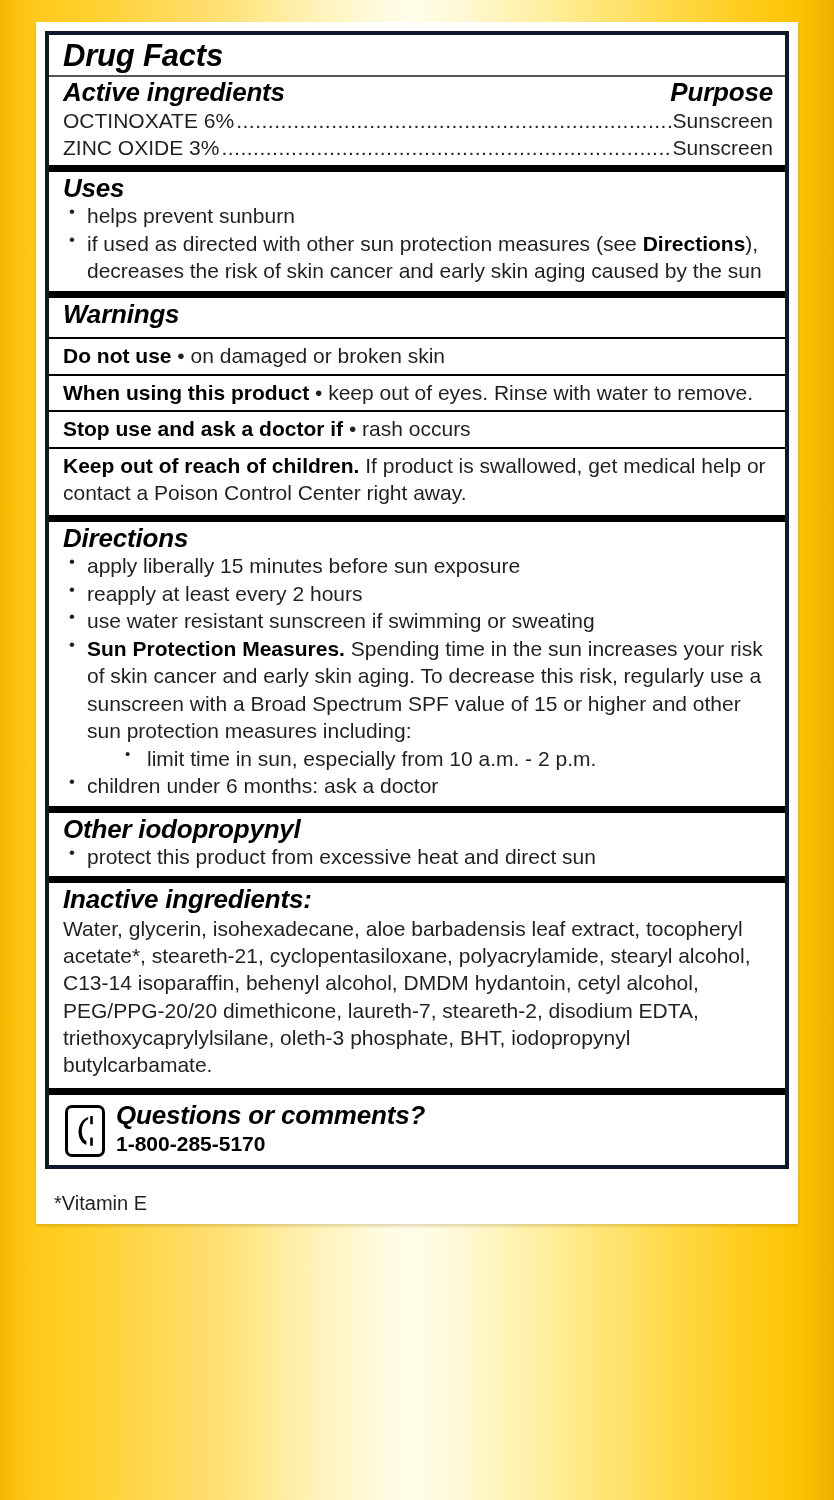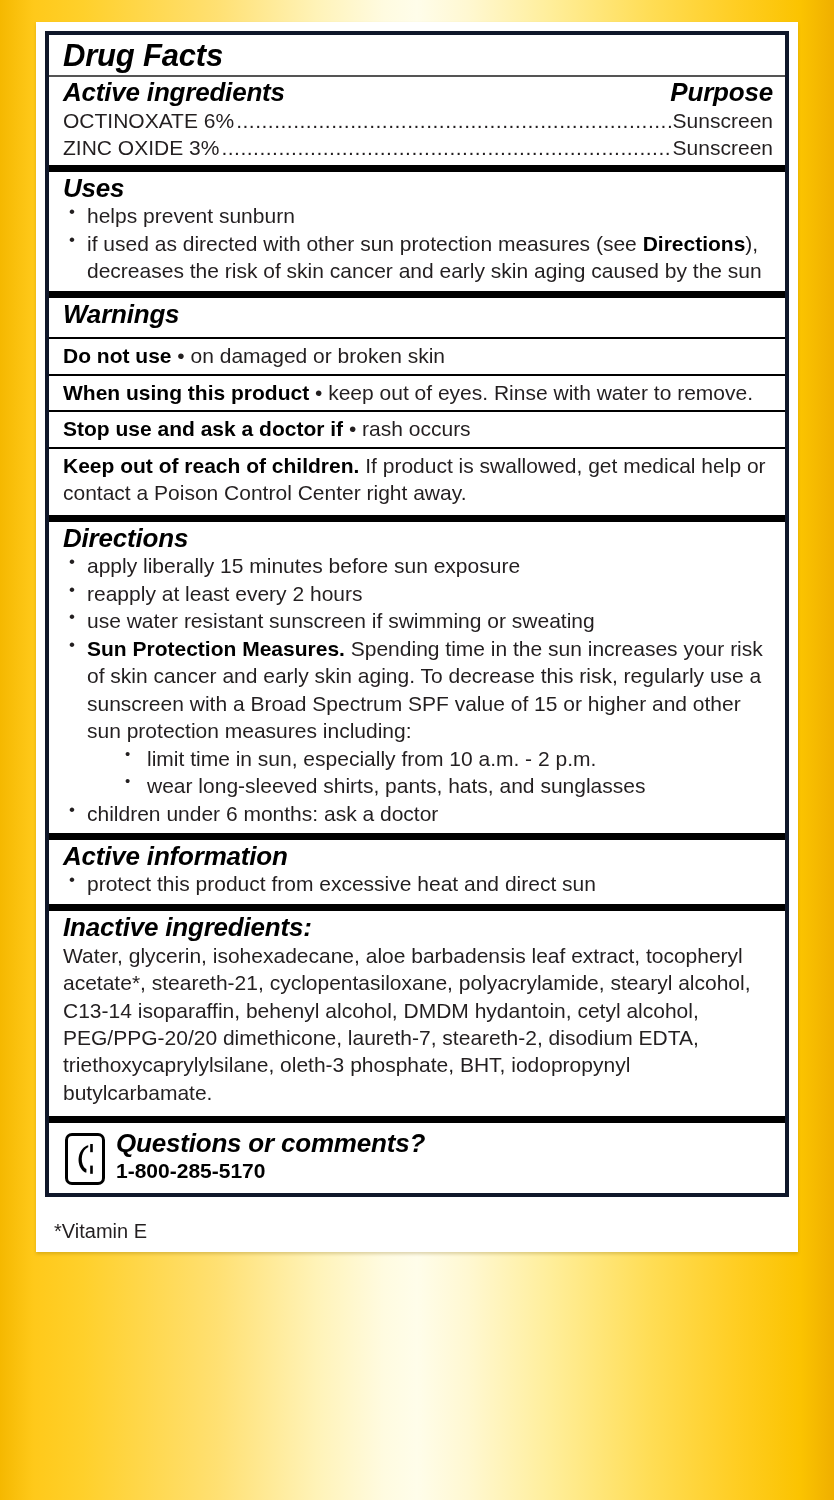--- a/index.html
+++ b/index.html
@@ -194,31 +194,30 @@
       <div class="sect">
         <div class="h2">Directions</div>
         <ul class="bullets">
           <li><span>apply liberally 15 minutes before sun exposure</span></li>
           <li><span>reapply at least every 2 hours</span></li>
           <li><span>use water resistant sunscreen if swimming or sweating</span></li>
           <li>
             <b>Sun Protection Measures.</b><span> Spending time in the sun increases your risk of skin cancer and early skin aging. To decrease this risk, regularly use a sunscreen with a Broad Spectrum SPF value of 15 or higher and other sun protection measures including:</span>
             <ul class="bullets sub">
               <li><span>limit time in sun, especially from 10 a.m. - 2 p.m.</span></li>
-              <li><span>wear long-sleeved shirts, pants, hats, and sunglasses</span></li>
             </ul>
           </li>
           <li><span>children under 6 months: ask a doctor</span></li>
         </ul>
       </div>
 
       <div class="rule-thick"></div>
 
       <div class="sect">
-        <div class="h2">Active information</div>
+        <div class="h2">Other iodopropynyl</div>
         <ul class="bullets">
           <li><span>protect this product from excessive heat and direct sun</span></li>
         </ul>
       </div>
 
       <div class="rule-thick"></div>
 
       <div class="sect" style="padding-bottom:10px;">
         <div class="h2" style="margin-bottom:1px;">Inactive ingredients:</div>
         <div class="p">Water, glycerin, isohexadecane, aloe barbadensis leaf extract, tocopheryl acetate*, steareth-21, cyclopentasiloxane, polyacrylamide, stearyl alcohol, C13-14 isoparaffin, behenyl alcohol, DMDM hydantoin, cetyl alcohol, PEG/PPG-20/20 dimethicone, laureth-7, steareth-2, disodium EDTA, triethoxycaprylylsilane, oleth-3 phosphate, BHT, iodopropynyl butylcarbamate.</div>

